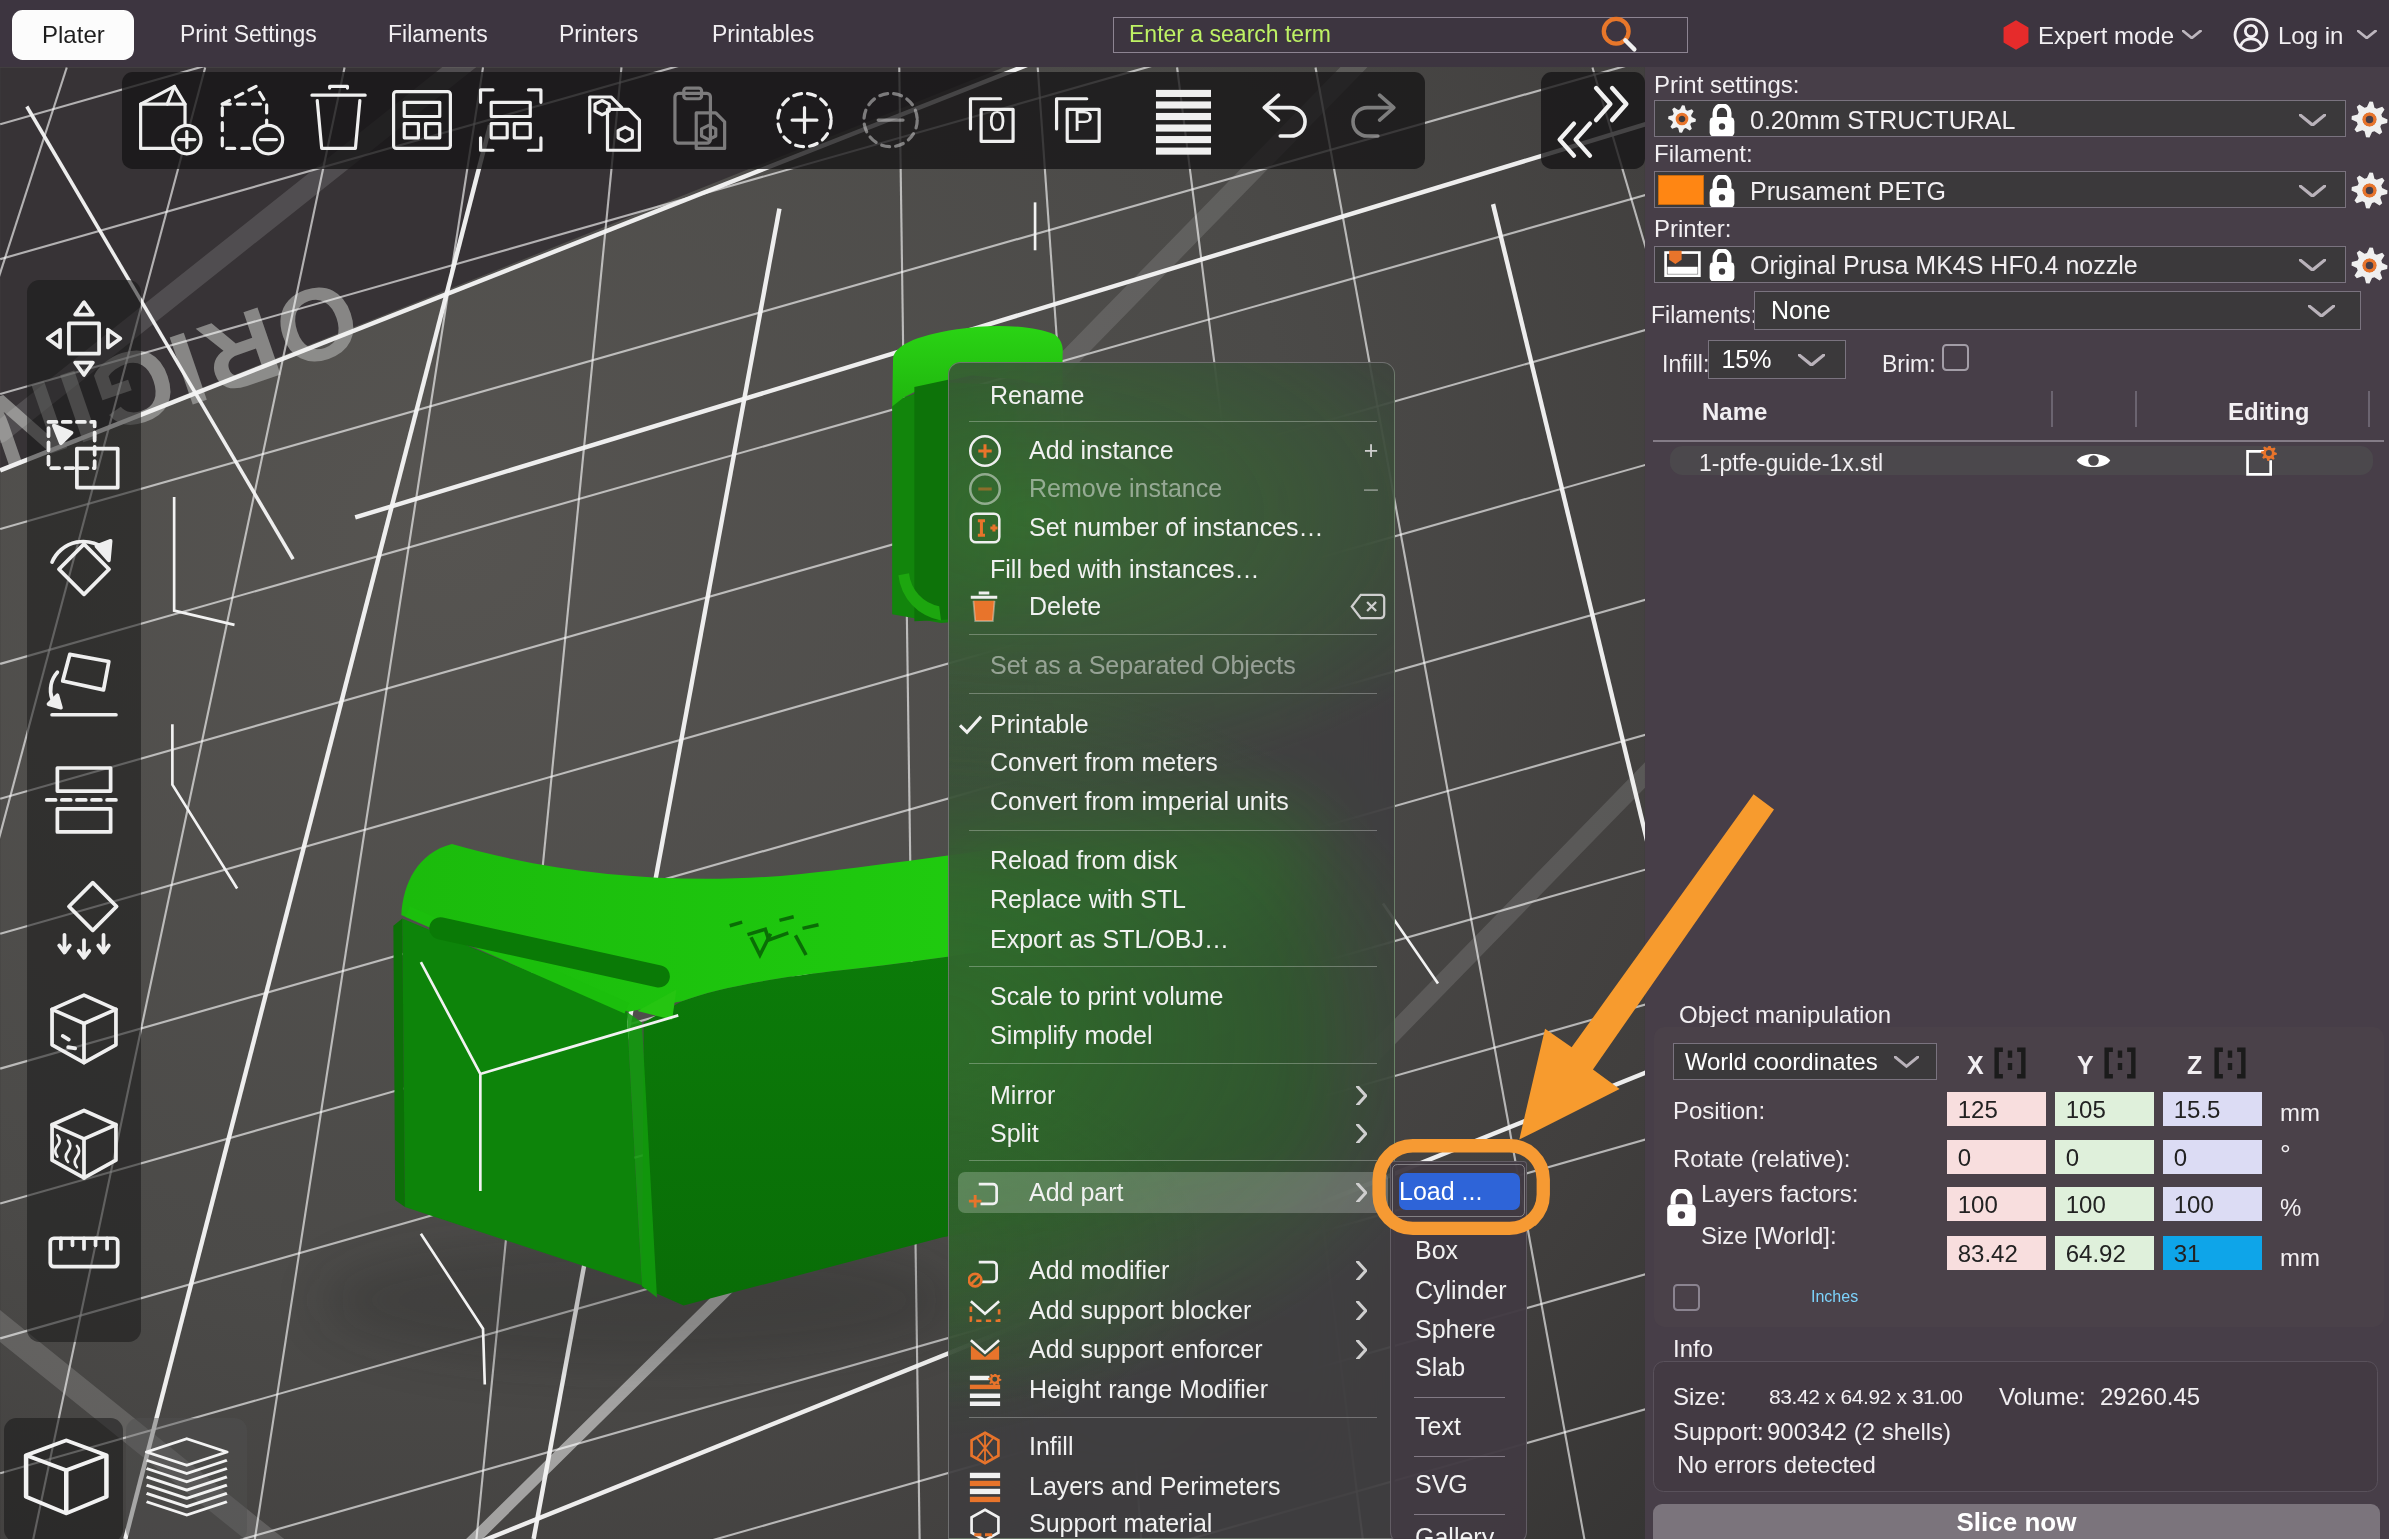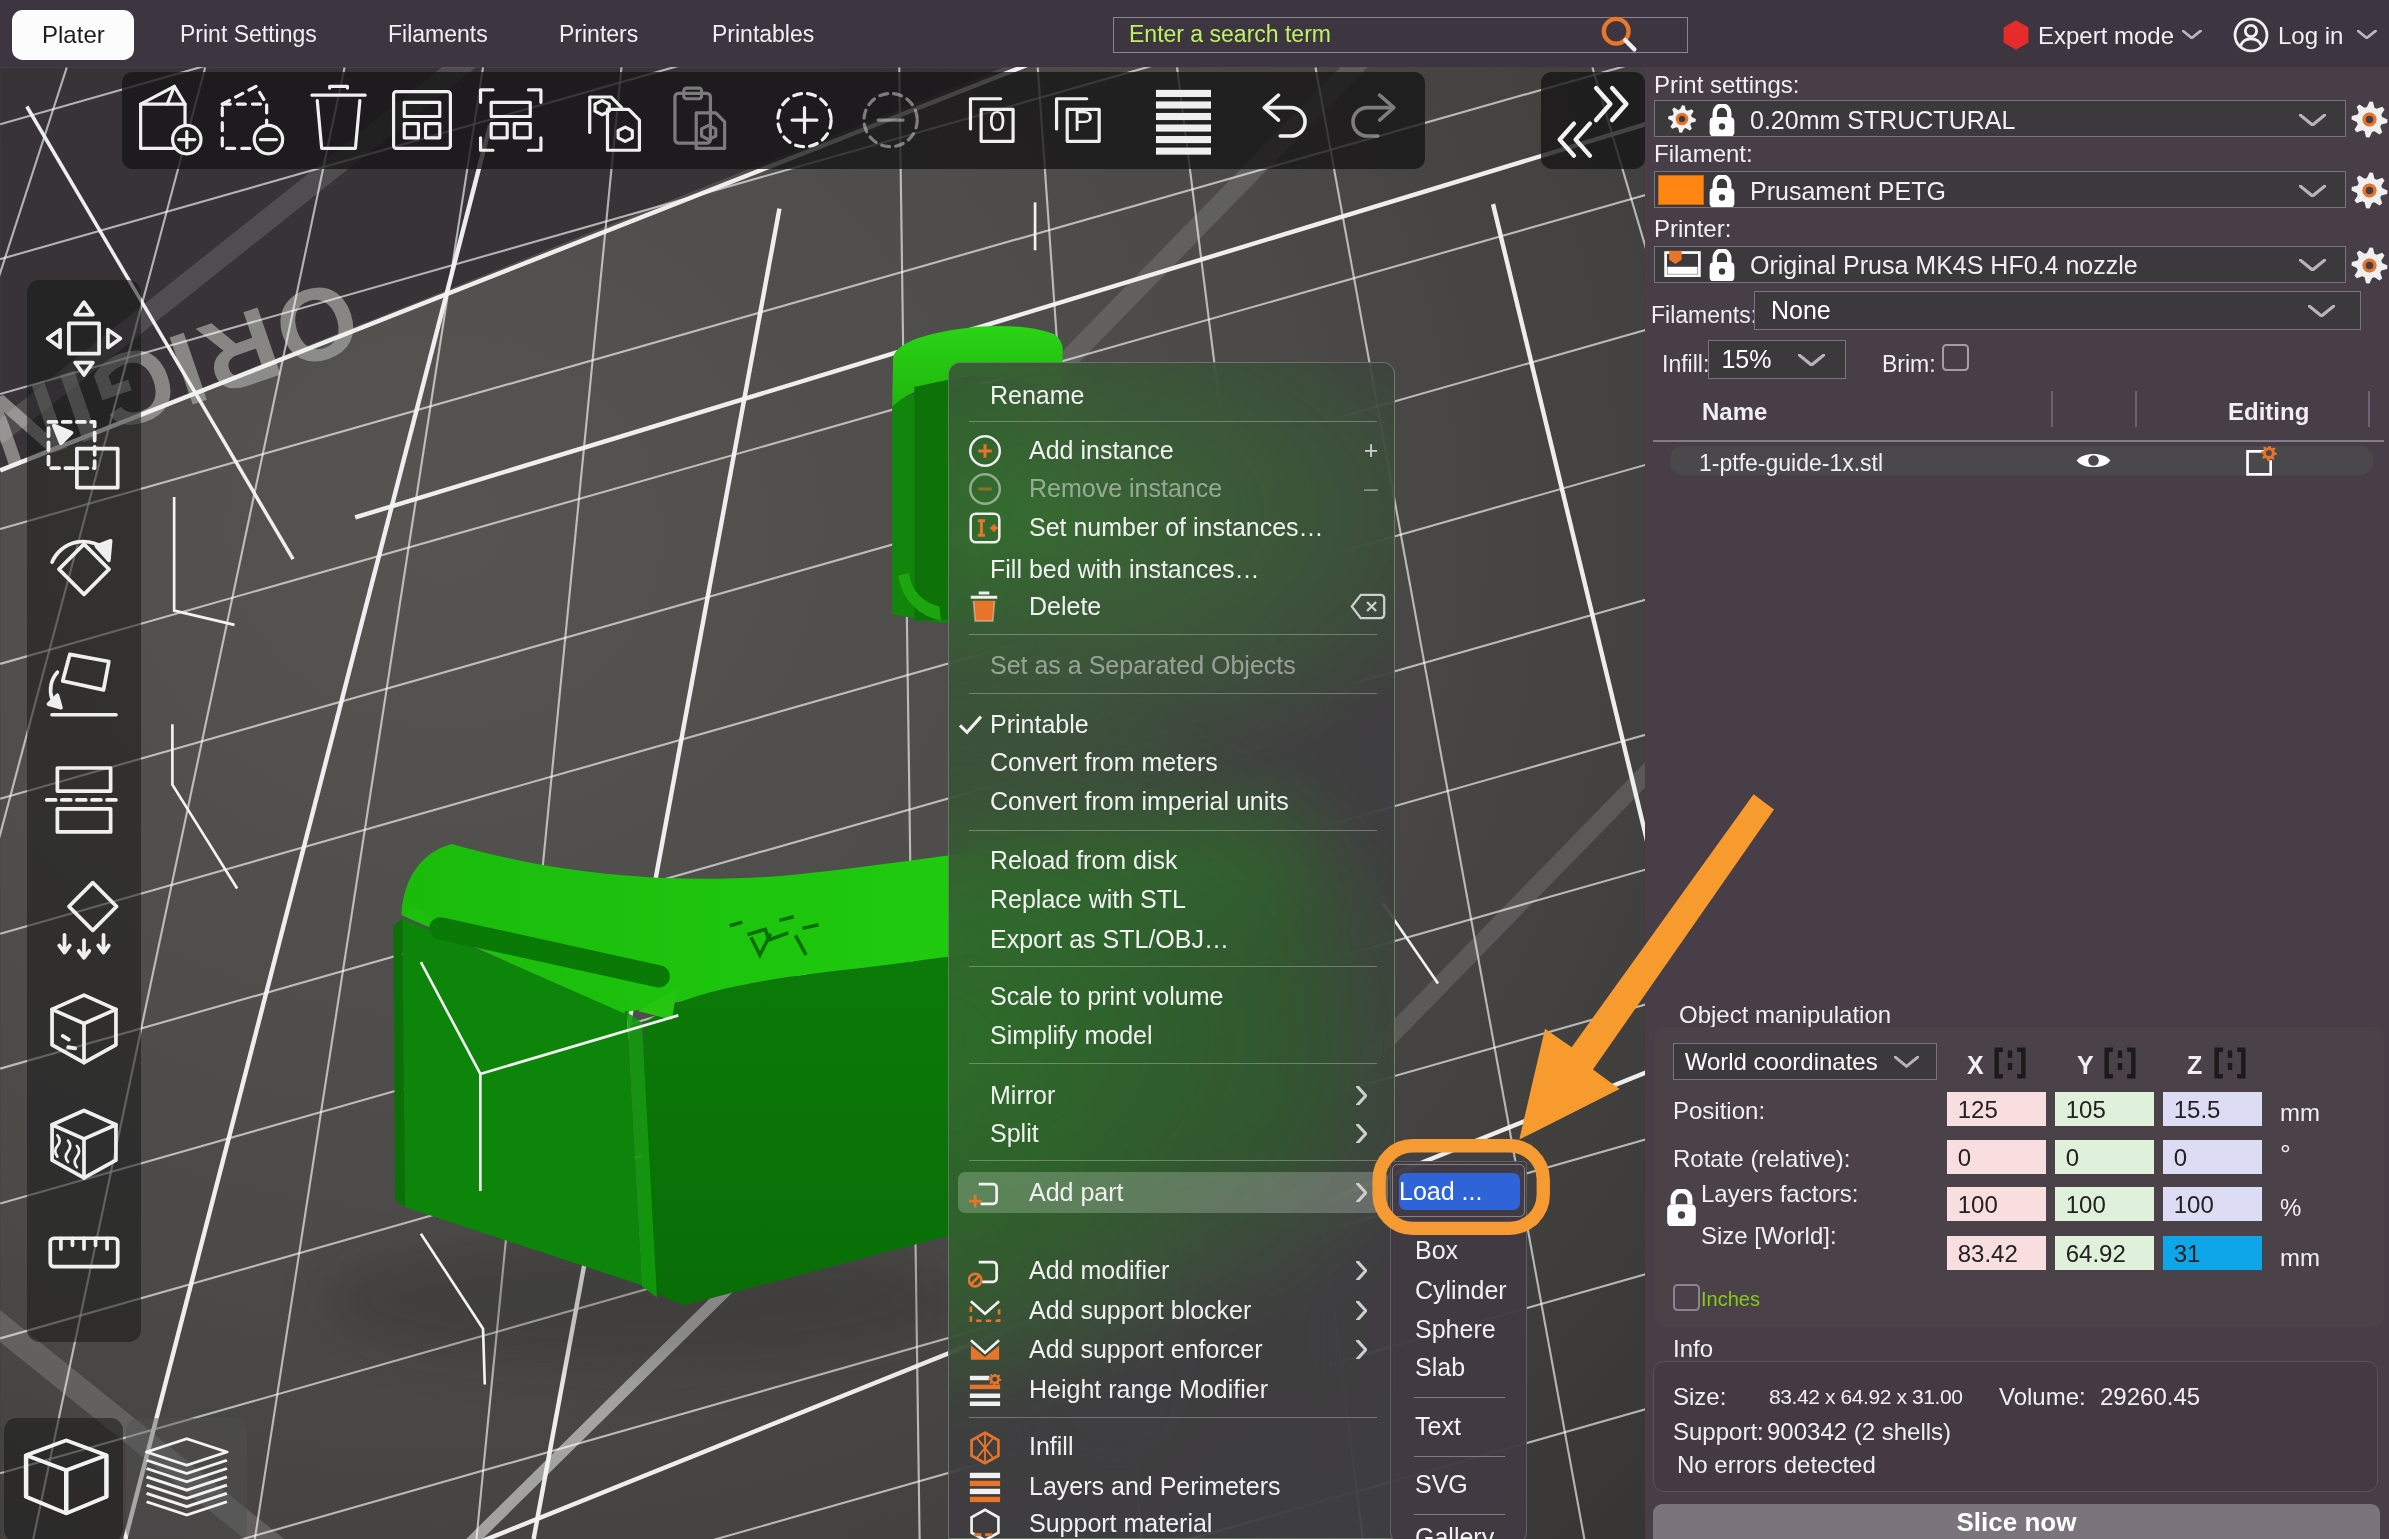--- a/index.html
+++ b/index.html
@@ -525,21 +525,21 @@
 <div class="lbl" style="left:2280px;top:1140px;font-size:27px;z-index:32">°</div>
 <div class="num" style="left:1947px;top:1187px;background:#f8dede;z-index:32">100</div>
 <div class="num" style="left:2055px;top:1187px;background:#dff0db;z-index:32">100</div>
 <div class="num" style="left:2163px;top:1187px;background:#dcdcf4;z-index:32">100</div>
 <div class="lbl" style="left:2280px;top:1194px;font-size:24px;z-index:32">%</div>
 <div class="num" style="left:1947px;top:1236px;background:#f8dede;z-index:32">83.42</div>
 <div class="num" style="left:2055px;top:1236px;background:#dff0db;z-index:32">64.92</div>
 <div class="num" style="left:2163px;top:1236px;background:#0ea5e9;z-index:32">31</div>
 <div class="lbl" style="left:2280px;top:1244px;font-size:24px;z-index:32">mm</div>
 <div class="cb" style="left:1673px;top:1284px;z-index:32;border-color:#8b8490"></div>
-<div class="lbl" style="left:1701px;top:1288px;font-size:20px;color:#84cc16;z-index:32">Inches</div>
+<div class="lbl" style="left:1811px;top:1288px;font-size:16px;color:#7dd3fc;z-index:32">Inches</div>
 <div class="lbl" style="left:1673px;top:1335px">Info</div>
 <div class="abs" style="left:1653px;top:1361px;width:725px;height:131px;background:#433a43;border:1.8px solid #59515b;border-radius:10.7px"></div>
 <div class="lbl" style="left:1673px;top:1383px;font-size:24px;z-index:32">Size:</div>
 <div class="lbl" style="left:1769px;top:1385px;font-size:21px;letter-spacing:-0.4px;z-index:32">83.42 x 64.92 x 31.00</div>
 <div class="lbl" style="left:1999px;top:1383px;font-size:24px;z-index:32">Volume:</div>
 <div class="lbl" style="left:2100px;top:1383px;font-size:24px;z-index:32">29260.45</div>
 <div class="lbl" style="left:1673px;top:1418px;font-size:24px;z-index:32">Support:</div>
 <div class="lbl" style="left:1767px;top:1418px;font-size:24px;z-index:32">900342 (2 shells)</div>
 <div class="lbl" style="left:1677px;top:1451px;font-size:24px;z-index:32">No errors detected</div>
 <div class="abs" style="left:1653px;top:1504px;width:727px;height:36px;background:#7b747c;border-radius:9px 9px 0 0;color:#fff;font-weight:bold;font-size:26px;text-align:center;line-height:36px">Slice now</div>

